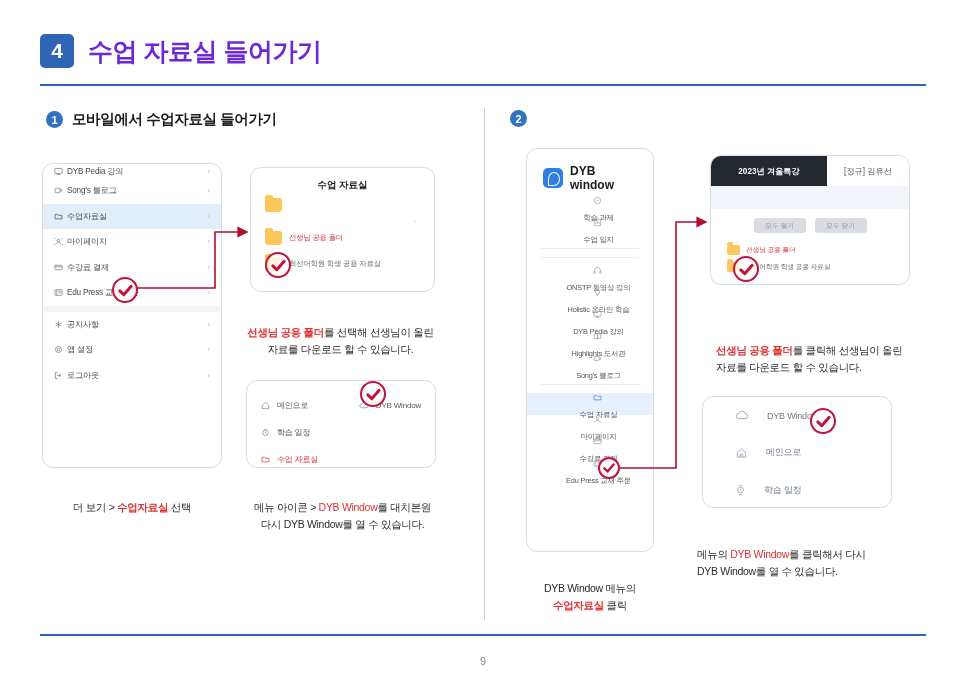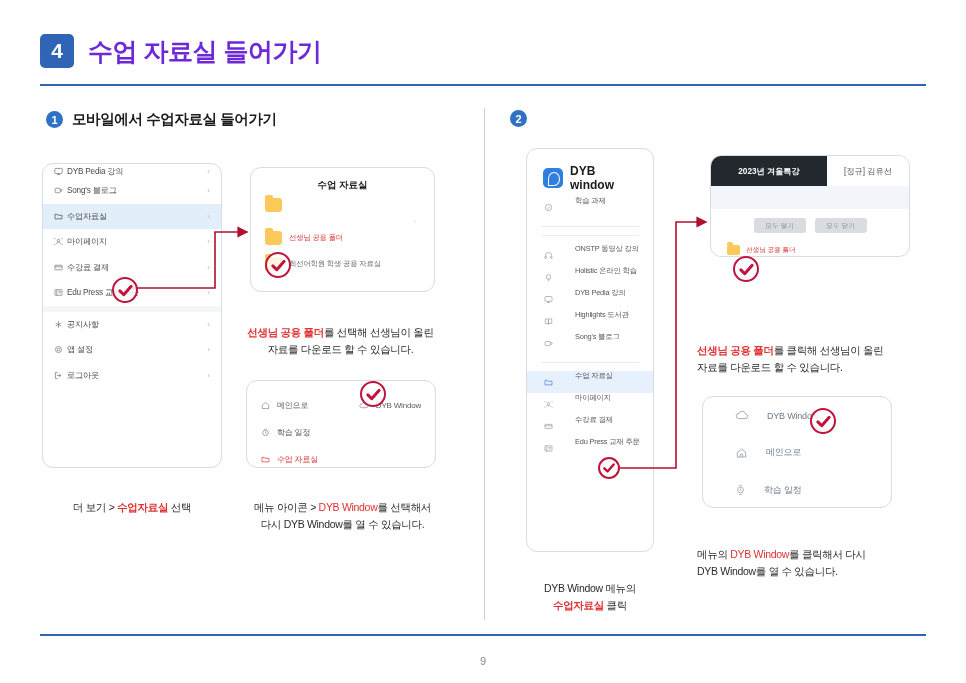--- a/index.html
+++ b/index.html
@@ -179,31 +179,31 @@
     width: 20px; height: 20px; border-radius: 5px;
     background: #2f7fe0; position: relative; flex: none;
   }
   .dyb-mark:after {
     content:''; position: absolute; left: 5px; top: 4px;
     width: 10px; height: 12px; border: 1.6px solid #fff;
     border-radius: 50% 50% 50% 0; 
   }
   .dyb-text { font-size: 12px; font-weight: bold; color: #1b1b1b; line-height: 1.18; }
   .prow {
-    display: flex; gap: 20px;
+    display: flex; align-items: center; gap: 8px;
     height: 22px; padding-left: 17px; font-size: 7.4px; color: #555;
-    position: relative; letter-spacing: -0.2px;
+    position: relative; letter-spacing: -0.2px; flex-direction: column;
   }
   .prow .pi { width: 11px; flex: none; display:flex; align-items:center;}
   .prow.active { background: #e7f0fd; }
   .pdiv { height: 1px; background: #eaecef; margin: 8px 14px; }
   .pspace { height: 4px; }
 
   
-  #pc-content-card { left: 710px; top: 155px; width: 200px; height: 102px; }
+  #pc-content-card { left: 710px; top: 155px; width: 200px; height: 130px; }
   .tabs-row { display: flex; height: 30px; }
   .tab {
     display:flex; align-items:center; justify-content:center;
     font-size: 8.2px; font-weight: bold;
   }
   .tab.dark { background: #23272e; color: #fff; width: 116px; }
   .tab.lite { background: #fff; color: #555; flex: 1; font-weight: normal; }
   .content-band { height: 23px; background: #f2f5fa; }
   .btn-row { display: flex; gap: 9px; justify-content: center; padding-top: 9px; }
   .gbtn {
@@ -438,21 +438,21 @@
   <svg viewBox="0 0 24 24" fill="none" stroke="#c0143c" stroke-width="4.2" stroke-linecap="round" stroke-linejoin="round">
       <path d="M4 12.5l5.5 5.5L20 6"></path>
     </svg>
 </div>
 
 <div class="caption" style="left:52px; top:475px; width:160px;">
   <span>더 보기 &gt; </span><span class="hl">수업자료실</span><span> 선택</span>
 </div>
 
 <div class="caption" style="left:230px; top:475px; width:225px;">
-  <span>메뉴 아이콘 &gt; </span><span class="hl2">DYB Window</span><span>를 선택해서</span><br>
+  <span>메뉴 아이콘 &gt; </span><span class="hl2">DYB Window</span><span>를 대치본원</span><br>
   <span>다시 DYB Window를 열 수 있습니다.</span>
 </div>
 
 <div class="card" id="pc-sidebar-card">
   <div class="dyb-logo-row">
     <div class="dyb-mark"></div>
     <div class="dyb-text">
       <div>DYB</div>
       <div>window</div>
     </div>
@@ -461,20 +461,29 @@
 
   <div class="prow">
     <span class="pi">
       <svg class="ic" width="9" height="9" viewBox="0 0 16 16" fill="none" stroke="#8e9aa6" stroke-width="1.2">
           <circle cx="8" cy="8" r="5.6"></circle>
           <path d="M5.6 8.2l1.8 1.8 3-3.4"></path>
         </svg>
     </span>
     <span>학습 과제</span>
   </div>
+  <div class="prow">
+    <span class="pi">
+      <svg class="ic" width="9" height="9" viewBox="0 0 16 16" fill="none" stroke="#8e9aa6" stroke-width="1.2">
+          <rect x="2.2" y="2.2" width="11.6" height="11.6" rx="1"></rect>
+          <path d="M5.2 10.6v-2.4M8 10.6V5.4M10.8 10.6V7.4"></path>
+        </svg>
+    </span>
+    <span>수업 일지</span>
+  </div>
 
   <div class="pdiv"></div>
 
 
   <div class="pdiv"></div>
 
   <div class="prow">
     <span class="pi">
       <svg class="ic" width="9" height="9" viewBox="0 0 16 16" fill="none" stroke="#8e9aa6" stroke-width="1.2">
           <path d="M2.6 10V8a5.4 5.4 0 0110.8 0v2"></path>
@@ -592,21 +601,21 @@
     <div class="cfolder-lbl gray">최선어학원 학생 공용 자료실</div>
   </div>
 </div>
 
 <div class="stamp" style="left:733px; top:256px;">
   <svg viewBox="0 0 24 24" fill="none" stroke="#c0143c" stroke-width="4.2" stroke-linecap="round" stroke-linejoin="round">
       <path d="M4 12.5l5.5 5.5L20 6"></path>
     </svg>
 </div>
 
-<div class="caption" style="left:697px; top:318px; width:235px; text-align:left;">
+<div class="caption" style="left:716px; top:318px; width:235px; text-align:left;">
   <span class="hl">선생님 공용 폴더</span><span>를 클릭해 선생님이 올린</span><br>
   <span>자료를 다운로드 할 수 있습니다.</span>
 </div>
 
 <div class="card" id="pc-bottom-card">
   <div class="pbrow">
     <span>
       <svg class="ic" width="14" height="11" viewBox="0 0 18 14" fill="none" stroke="#9aa7b4" stroke-width="1.2">
           <path d="M4.6 11h8.6a3 3 0 00.3-6 4.4 4.4 0 00-8.4-.6A2.8 2.8 0 004.6 11z"></path>
         </svg>

